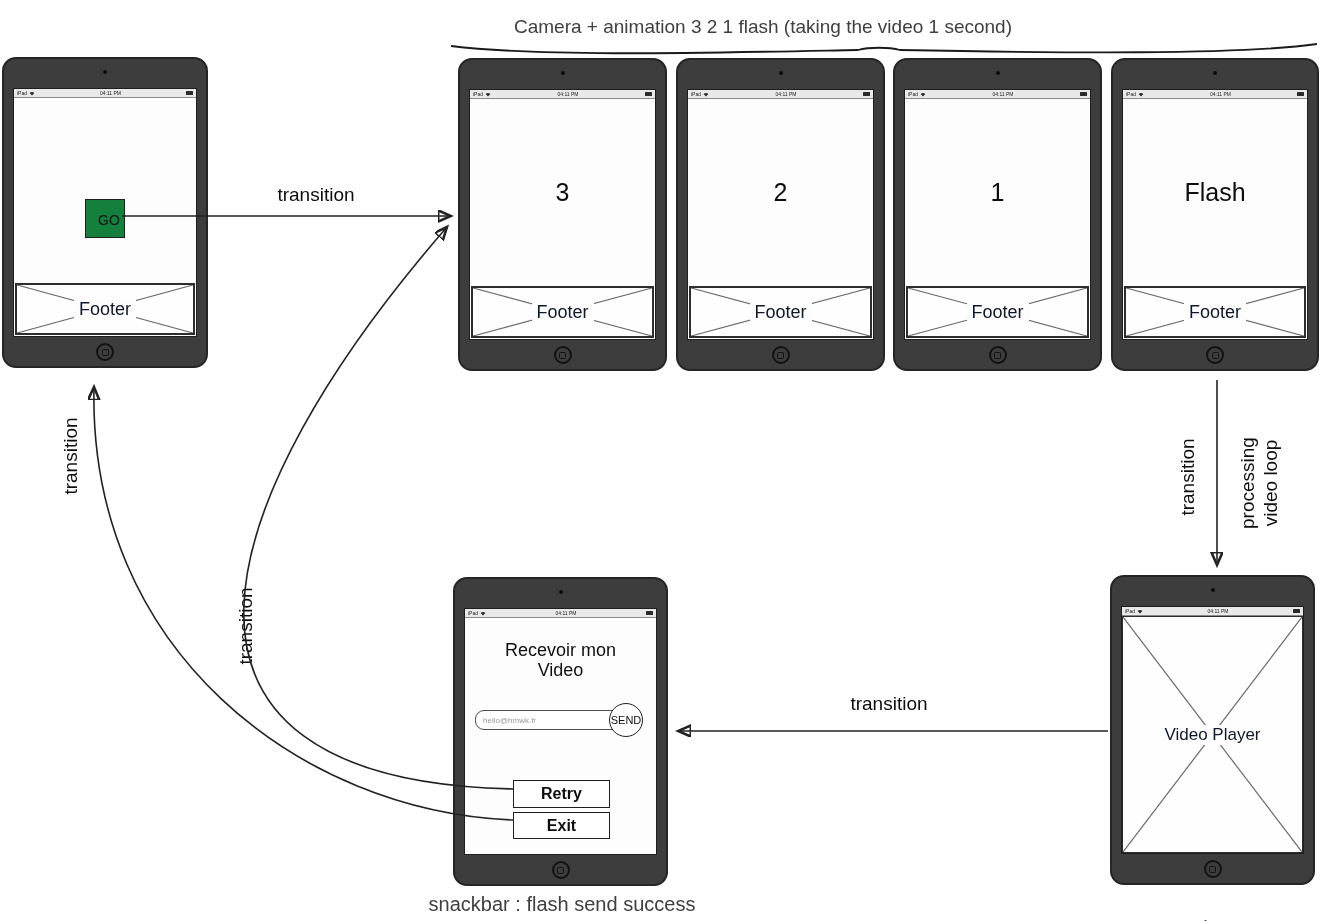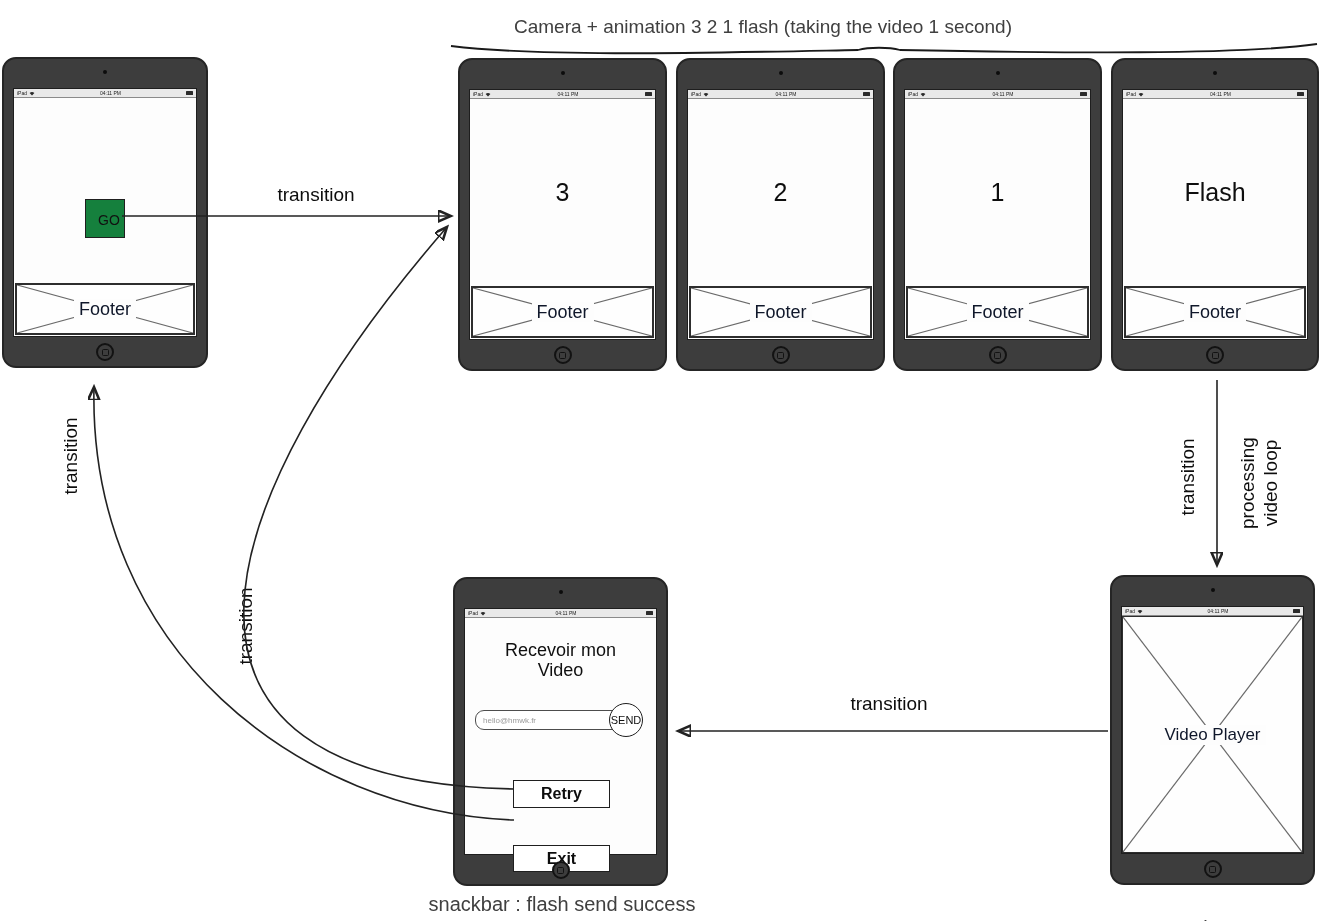--- a/index.html
+++ b/index.html
@@ -27,21 +27,21 @@
   .footer-box{left:1px;right:1px;bottom:1px;height:52px;}
   
   .title-2l{position:absolute;left:0;right:0;text-align:center;font-size:18px;line-height:20px;color:#0f0f0f;}
   .go-btn{position:absolute;left:71px;top:110px;width:40px;height:39px;border:1.5px solid #1f1f1f;background:#15803d;font-family:inherit;font-size:14px;font-weight:normal;color:#111;padding:12px;}
   .bignum{position:absolute;top:88px;left:0;right:0;text-align:center;font-size:25px;color:#0e0e0e;}
   .email-input{position:absolute;left:10px;top:101px;width:132px;height:18px;border:1px solid #4d4d4d;border-radius:9px;background:#fff;font-family:inherit;font-size:8px;color:#777;padding:0 7px;box-sizing:content-box;outline:none;}
   .email-input::placeholder{color:#9a9a9a;}
   .send-btn{position:absolute;left:144px;top:94px;width:34px;height:34px;border:1.6px solid #1f1f1f;border-radius:50%;background:#fff;font-family:inherit;font-size:11px;font-weight:normal;color:#111;padding:0;z-index:3;}
   .wf-btn{position:absolute;left:48px;width:97px;border:1.6px solid #1f1f1f;background:#fff;font-family:inherit;font-size:16px;font-weight:bold;color:#0d0d0d;padding:0;}
   .retry-btn{top:171px;height:28px;}
-  .exit-btn{top:203px;height:27px;margin-top:33px;}
+  .exit-btn{top:203px;height:27px;}
   .player-box{left:0;right:0;top:9px;bottom:0;border-width:1px;text-align:right;}
   .player-box .xbox-label{font-size:17px;}
   
   .caption{position:absolute;font-size:20px;color:#404040;white-space:nowrap;z-index:5;}
   .center-anchor{transform:translateX(-50%);}
   .t-label{position:absolute;font-size:19px;color:#0d0d0d;text-align:center;z-index:5;}
   .rot{transform:rotate(-90deg);}
   #cap-camera{left:763px;top:16px;font-size:19px;}
   #cap-snackbar{left:562px;top:893px;}
   #cap-replay{left:1215px;top:917px;}

